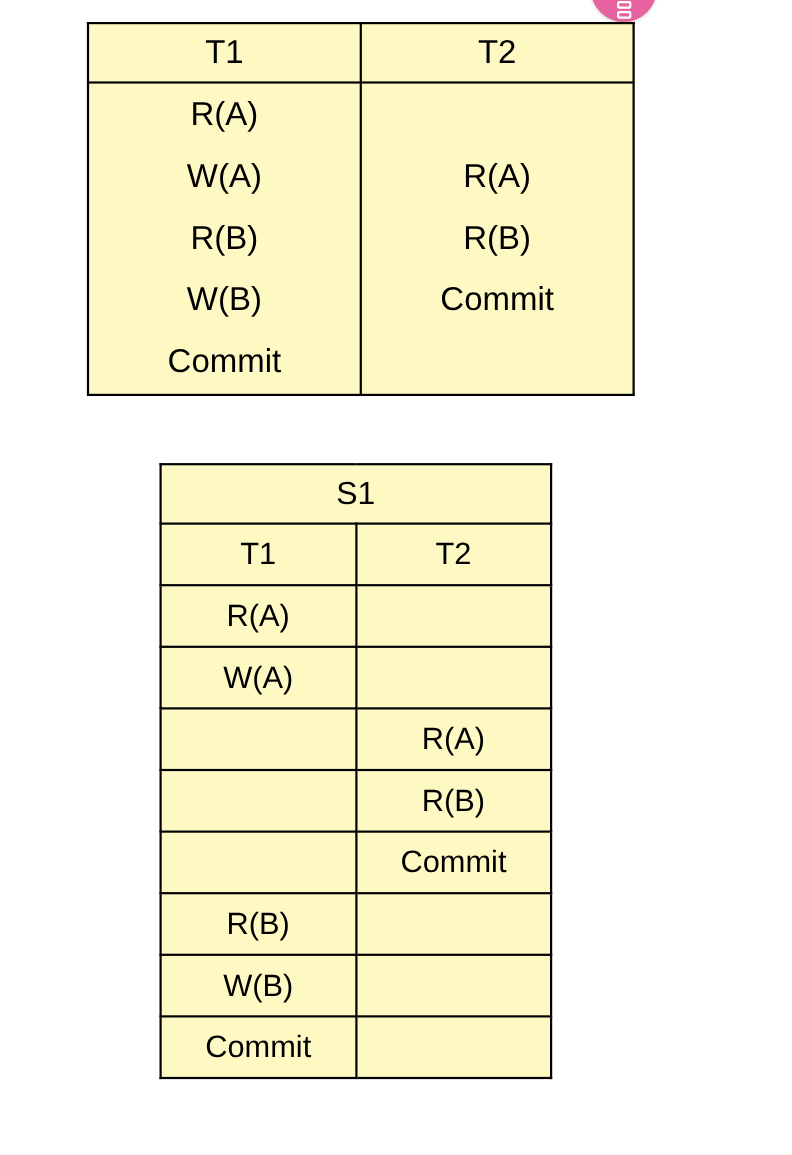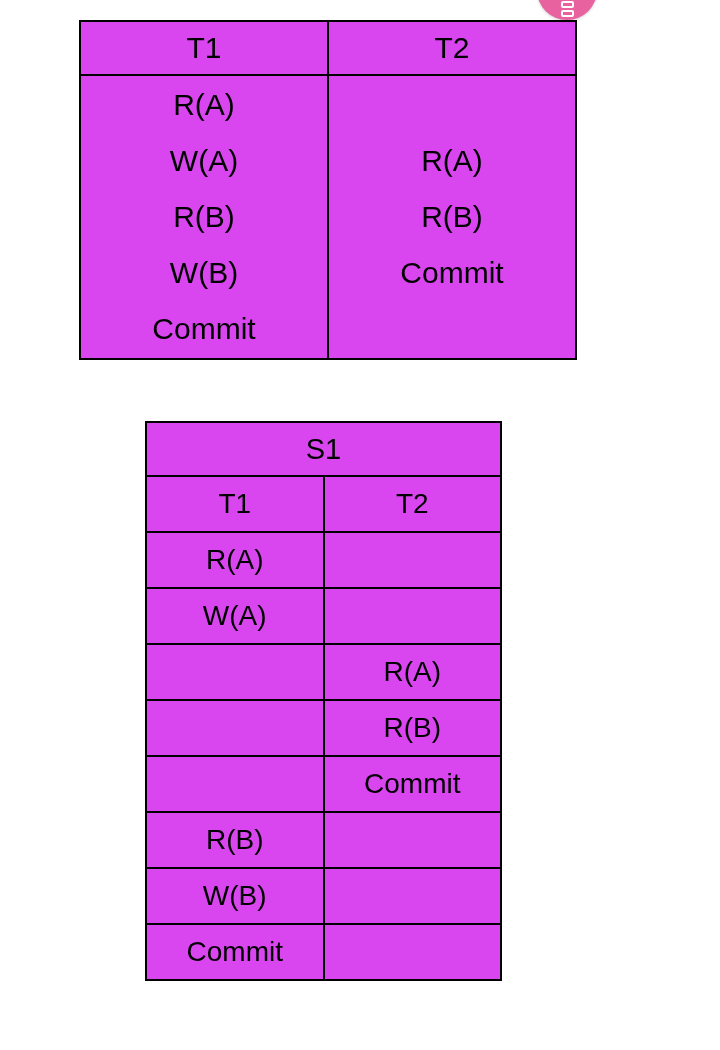--- a/index.html
+++ b/index.html
@@ -57,21 +57,21 @@
     border-collapse: collapse;
     table-layout: fixed;
     background: #ffffff;
   }
   .sched-table td,
   .sched-table th {
     border: 2px solid #000000;
     text-align: center;
     vertical-align: middle;
     padding: 0;
-    background: #d946ef;
+    background: #fef9c3;
     font-weight: normal;
   }
   .hdr-bold {
     font-weight: bold;
   }
 
   
   #table-transactions {
     left: 79px;
     top: 20px;

